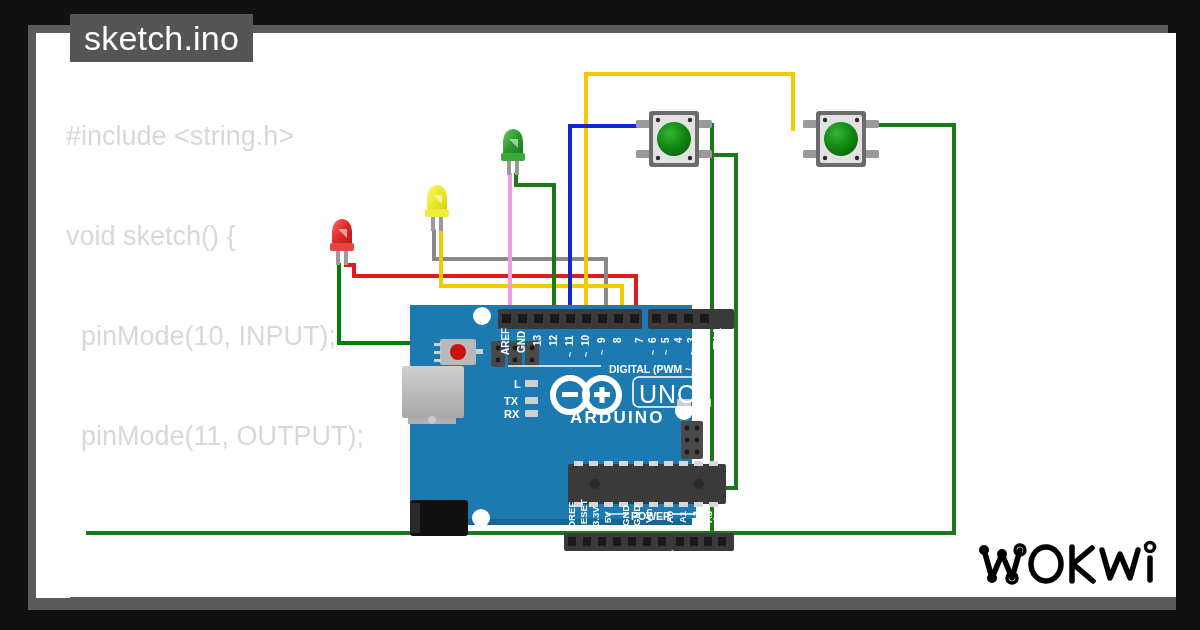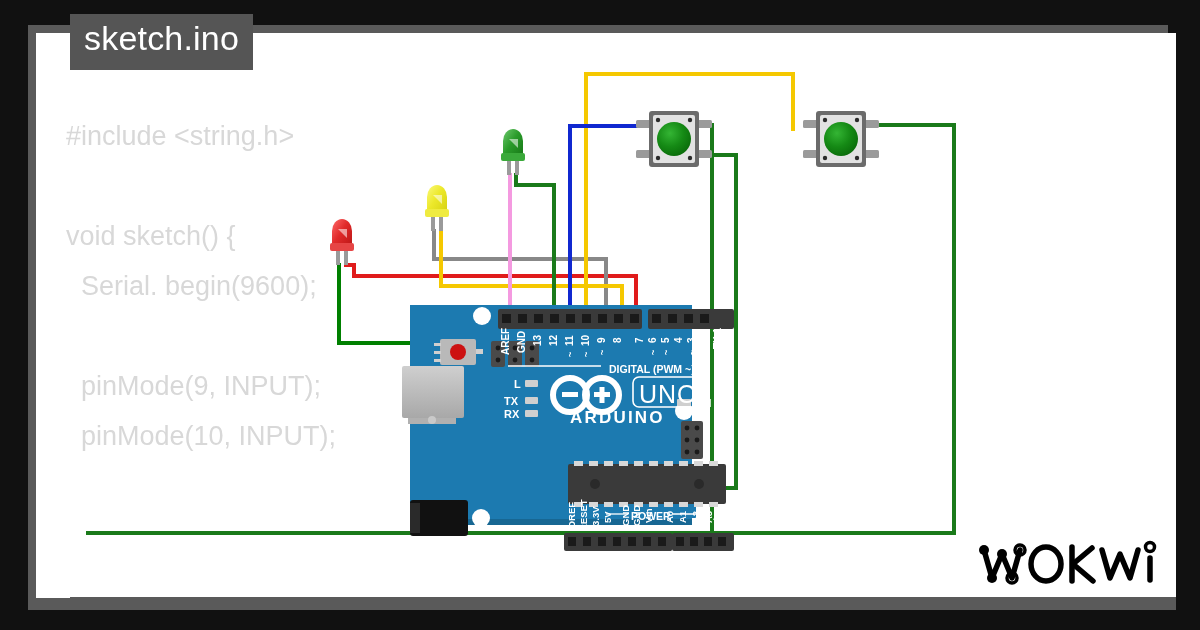--- a/index.html
+++ b/index.html
@@ -16,21 +16,21 @@
     background:#5a5a5a;
   }
   .canvas{
     position:absolute;left:36px;top:33px;width:1140px;height:565px;
     background:#ffffff;overflow:hidden;
   }
   .topbar{
     position:absolute;left:0;top:0;width:1200px;height:25px;background:#111111;
   }
   .tab-badge{
-    position:absolute;left:70px;top:14px;height:56px;
+    position:absolute;left:70px;top:14px;height:48px;
     background:#555555;color:#ffffff;
     font-size:34px;line-height:48px;
     padding:0 14px;letter-spacing:.2px;
     white-space:nowrap;z-index:40;text-align:center;
   }
   .statusbar{
     position:absolute;left:70px;top:597px;width:1106px;height:13px;background:#5a5a5a;
   }
 
   
@@ -53,21 +53,21 @@
 <body>
 
 <div id="root">
 
   <div class="shadow-panel"></div>
   <div class="topbar"></div>
 
   <div class="canvas">
 
     <div class="code">
-      <div class="code-inner" style="color: rgb(216, 216, 216);"><div>#include &lt;string.h&gt;</div><div>&nbsp;</div><div>void sketch() {</div><div>  Serial. begin(9600);</div><div>&nbsp;</div><div>  pinMode(9, INPUT);</div><div>  pinMode(10, INPUT);</div><div>&nbsp;</div></div>
+      <div class="code-inner" style="color: rgb(216, 216, 216);"><div>#include &lt;string.h&gt;</div><div>&nbsp;</div><div>void sketch() {</div><div>&nbsp;</div><div>  pinMode(10, INPUT);</div><div>&nbsp;</div><div>  pinMode(11, OUTPUT);</div></div>
     </div>
 
     <svg class="circuit" viewBox="0 0 1140 565">
       <defs>
         <linearGradient id="ledRed" x1="0" y1="0" x2="1" y2="1">
           <stop offset="0%" stop-color="#ff6a6a"></stop>
             <stop offset="45%" stop-color="#e02a2a"></stop>
             <stop offset="100%" stop-color="#b81515"></stop>
         </linearGradient>
         <linearGradient id="ledYel" x1="0" y1="0" x2="1" y2="1">

